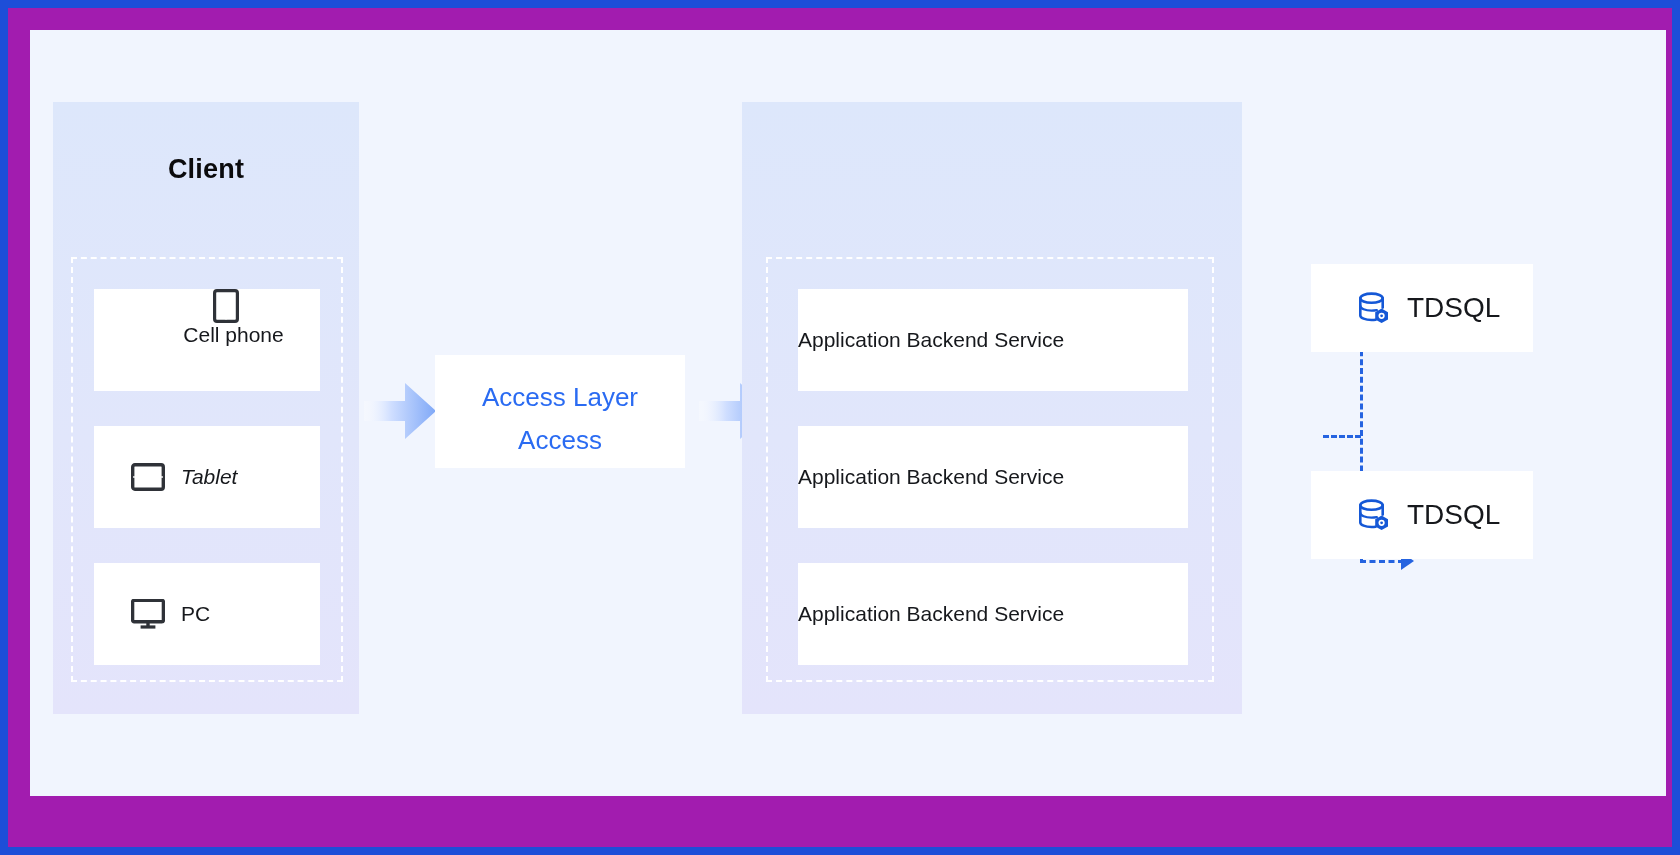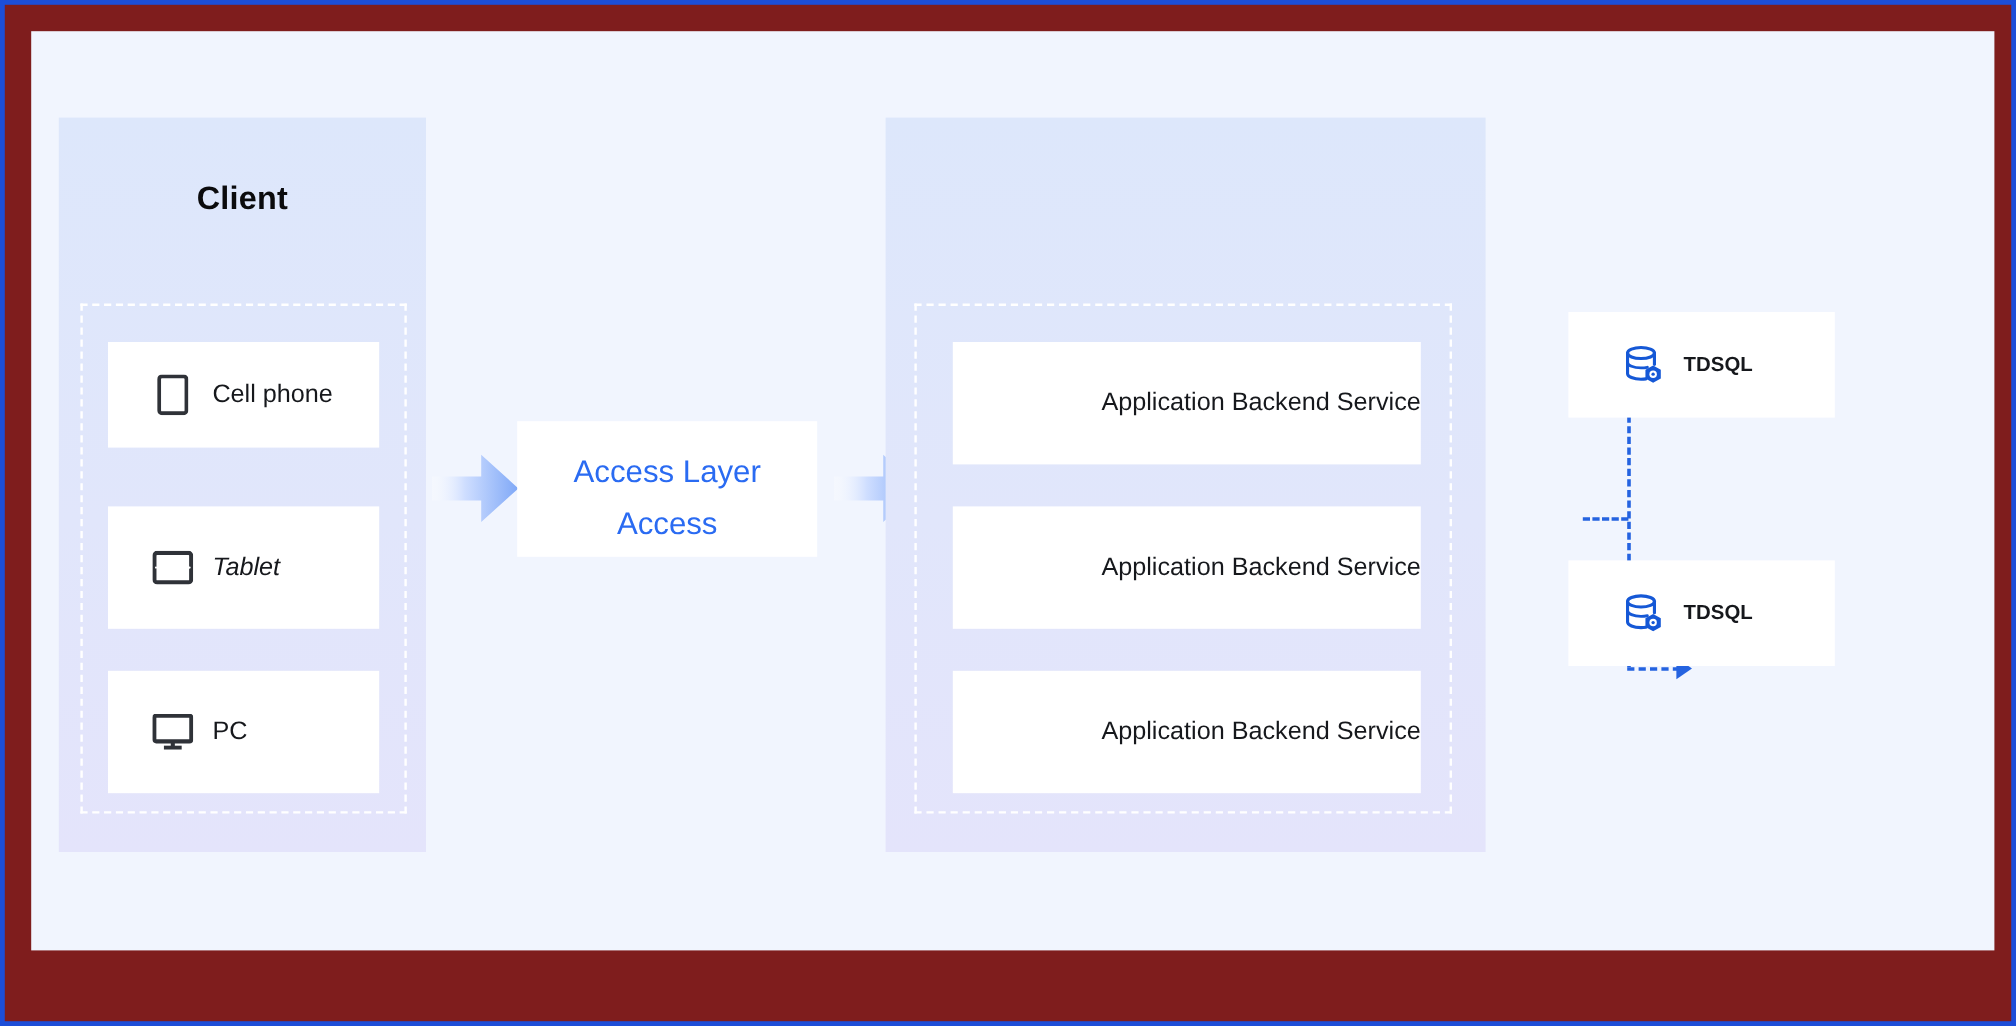--- a/index.html
+++ b/index.html
@@ -14,22 +14,22 @@
     overflow: hidden;
   }
 
   
   .frame {
     position: absolute;
     left: 0; top: 0;
     width: 1680px;
     height: 855px;
     box-sizing: border-box;
-    border: 4px solid #1d4ed8;
-    background: #7f1d1d;
+    border: 8px solid #1d4ed8;
+    background: #a21caf;
   }
   .canvas {
     position: absolute;
     left: 22px; top: 22px;
     width: 1636px;
     height: 766px;
     background: #f1f5fe;
   }
 
   
@@ -55,21 +55,21 @@
 
   
   .card {
     position: absolute;
     background: #ffffff;
     box-sizing: border-box;
     display: flex;
     align-items: center;
   }
   .card-center {
-    justify-content: flex-end;
+    justify-content: flex-start;
   }
   .card-label {
     font-size: 21px;
     color: #16181c;
   }
   .device-label {
     font-size: 21px;
     color: #16181c;
     margin-left: 16px;
   }
@@ -120,38 +120,37 @@
   .arrowhead {
     position: absolute;
     width: 0; height: 0;
     border-top: 9px solid transparent;
     border-bottom: 9px solid transparent;
     border-left: 13px solid #2563e0;
   }
 
   
   .tdsql-label {
-    font-size: 17px;
+    font-size: 28px;
     color: #16181c;
     margin-left: 16px;
-    font-weight: bold;
   }
 </style>
 </head>
 <body>
 
 <div class="frame">
   <div class="canvas">
 
     <div class="panel" style="left:23px; top:72px; width:306px; height:612px;">
       <div class="panel-title" style="top:52px;">Client</div>
 
       <div class="dashed-area" style="left:18px; top:155px; width:272px; height:425px;"></div>
 
-      <div class="card" style="left:41px; top:187px; width:226px; height:88px; padding-left:37px;">
+      <div class="card" style="left:41px; top:187px; width:226px; height:102px; padding-left:37px;flex-direction:column;">
         <span class="icon-box">
           <svg width="26" height="34" viewBox="0 0 26 34" aria-hidden="true">
             <rect x="1.6" y="1.6" width="22.8" height="30.8" rx="2.4" ry="2.4" fill="none" stroke="#2f3238" stroke-width="3.2"></rect>
             <rect x="4.8" y="4.8" width="16.4" height="20.6" fill="#ffffff"></rect>
             <circle cx="13" cy="28.4" r="2.1" fill="#ffffff"></circle>
           </svg>
         </span>
         <span class="device-label">Cell phone</span>
       </div>
 

